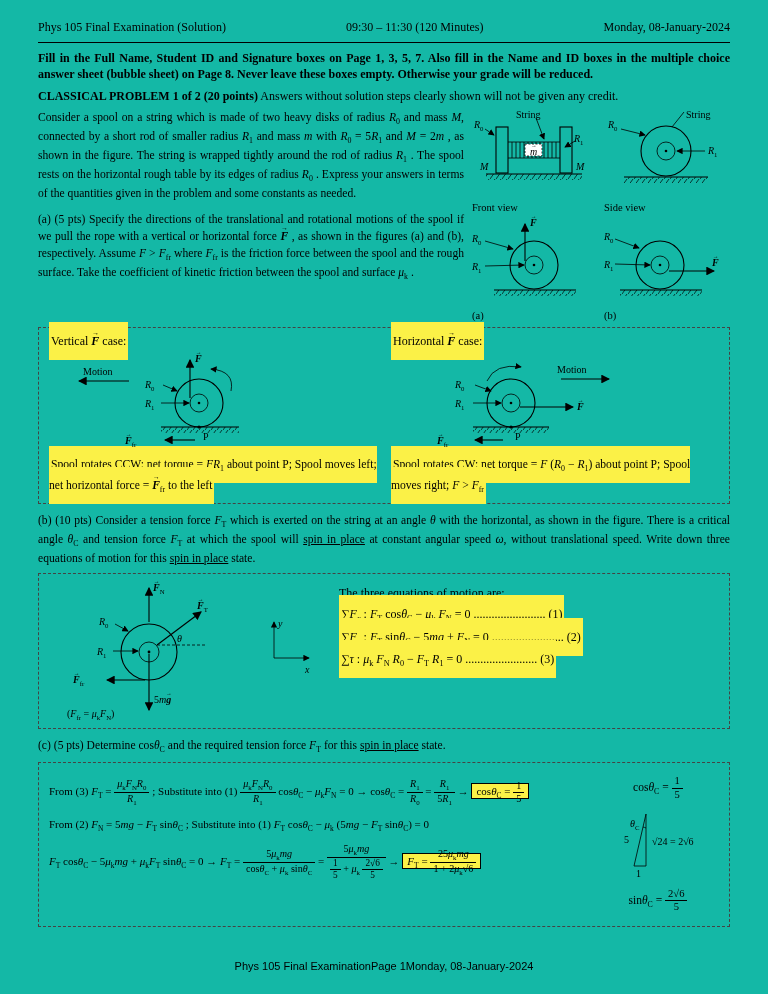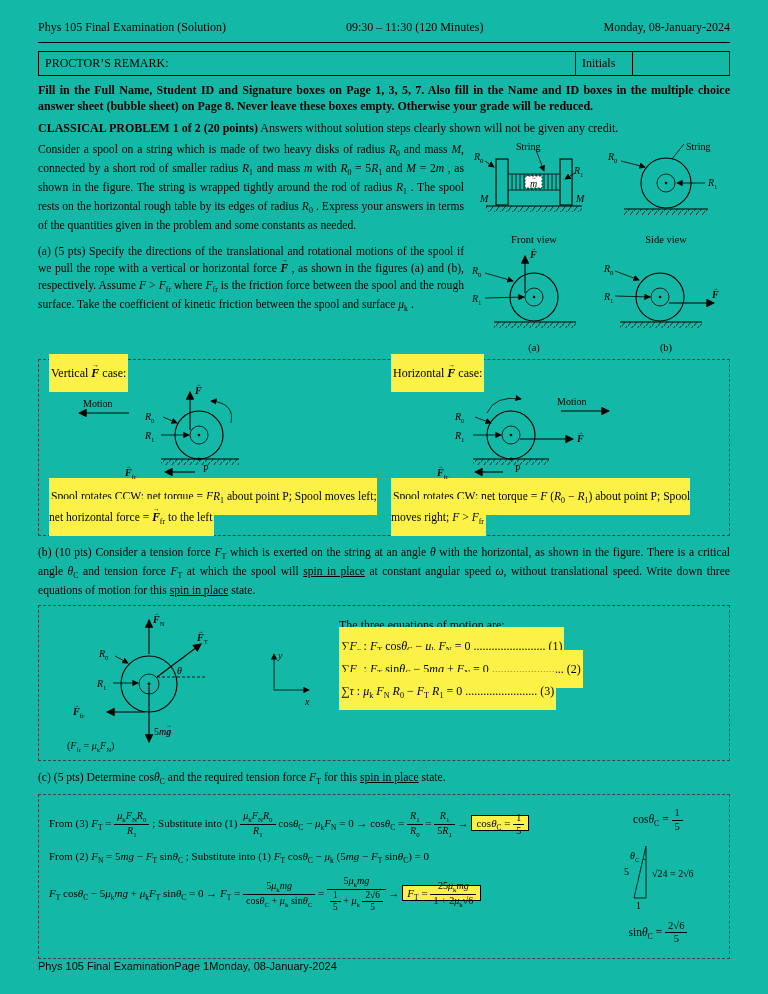--- a/index.html
+++ b/index.html
@@ -2,21 +2,21 @@
 <html style="--hl: #fbf147;"><head>
 <meta charset="utf-8">
 <style>
   *{margin:0;padding:0;box-sizing:border-box}
   html,body{background:#d9d9d9}
   .page{width:768px;height:994px;margin:0 auto;background:#14b8a6;color:#000;position:relative;
         padding:20px 38px 0;overflow:hidden;font-family:"Liberation Serif","DejaVu Serif",serif}
   
   .hdr{display:flex;justify-content:space-between;font-size:12px;padding-bottom:7px}
   .rule{border-top:1px solid #000;margin-bottom:8px}
-  .footer{position:absolute;left:38px;right:38px;bottom:22px;display:flex;justify-content:flex-start;
+  .footer{position:absolute;left:38px;right:38px;bottom:22px;display:flex;justify-content:center;
           font-family:"Liberation Sans","DejaVu Sans",sans-serif;font-size:11px}
   
   .proctor{display:flex;border:1px solid #000;font-size:12px;margin-bottom:7px;align-items:stretch}
   .proctor>div{padding:4px 6px}
   .p-label{flex:1}
   .p-init{width:58px;border-left:1px solid #000;border-right:1px solid #000}
   .p-blank{width:96px}
   
   .notice{font-weight:bold;font-size:12px;line-height:1.3;text-align:justify;margin-bottom:7px}
   
@@ -28,21 +28,21 @@
   
   .prob-head{font-size:12px;margin-bottom:5px}
   .prob-head b{font-weight:bold}
   .prob-row{display:flex;gap:8px}
   .prob-text{flex:1;font-size:11.6px;line-height:1.47;text-align:justify}
   .prob-text p{margin-bottom:9px}
   .fig-grid{width:258px;display:grid;grid-template-columns:1fr 1fr;gap:4px 6px}
   .fig{position:relative;width:124px;height:104px}
   .fig svg,.diagram svg,.fbd svg,.tri svg{display:block}
   .lab{position:absolute;font-size:10px;line-height:1.1;white-space:nowrap}
-  .cap{position:absolute;bottom:0;left:0;width:100%;text-align:center;font-size:10.5px}
+  .cap{position:absolute;bottom:0;left:0;width:100%;text-align:left;font-size:10.5px}
   
   .ans-box{border:1.4px dashed #444;padding:6px 10px;margin:6px 0 8px;font-size:12px}
   .hl{background:var(--hl,#fbf147);padding:12px 2px}
   .ans-a{display:flex;gap:14px}
   .ans-a .col{flex:1}
   .diagram{position:relative;height:100px;margin:4px 0 2px}
   .concl{line-height:1.75;font-size:11.6px}
   .ans-b{display:flex;gap:10px;align-items:flex-start}
   .fbd{position:relative;width:280px;height:142px;flex:none}
   .eqs{flex:1;font-size:12px}
@@ -84,25 +84,20 @@
 
 <div class="page">
 
   <div class="hdr">
     <span>Phys 105 Final Examination (Solution)</span>
     <span>09:30 – 11:30 (120 Minutes)</span>
     <span>Monday, 08-January-2024</span>
   </div>
   <div class="rule"></div>
 
-  <div class="proctor">
-    <div class="p-label">PROCTOR’S REMARK:</div>
-    <div class="p-init">Initials</div>
-    <div class="p-blank"></div>
-  </div>
 
   <p class="notice">Fill in the Full Name, Student ID and Signature boxes on Page 1, 3, 5, 7. Also fill in the Name and ID boxes in the multiple choice answer sheet (bubble sheet) on Page 8. Never leave these boxes empty. Otherwise your grade will be reduced.</p>
 
 
   <p class="prob-head"><b>CLASSICAL PROBLEM 1 of 2 (20 points)</b><span> Answers without solution steps clearly shown will not be given any credit.</span></p>
 
   <div class="prob-row">
     <div class="prob-text">
       <p>Consider a spool on a string which is made of two heavy disks of radius <i>R</i><sub>0</sub> and mass <i>M</i>, connected by a short rod of smaller radius <i>R</i><sub>1</sub> and mass <i>m</i> with <i>R</i><sub>0</sub> = 5<i>R</i><sub>1</sub> and <i>M</i> = 2<i>m</i> , as shown in the figure. The string is wrapped tightly around the rod of radius <i>R</i><sub>1</sub> . The spool rests on the horizontal rough table by its edges of radius <i>R</i><sub>0</sub> . Express your answers in terms of the quantities given in the problem and some constants as needed.</p>
       <p>(a) (5 pts) Specify the directions of the translational and rotational motions of the spool if we pull the rope with a vertical or horizontal force <span class="vec bold">F</span> , as shown in the figures (a) and (b), respectively. Assume <i>F</i> &gt; <i>F</i><sub>fr</sub> where <i>F</i><sub>fr</sub> is the friction force between the spool and the rough surface. Take the coefficient of kinetic friction between the spool and surface <i>μ</i><sub>k</sub> .</p>

